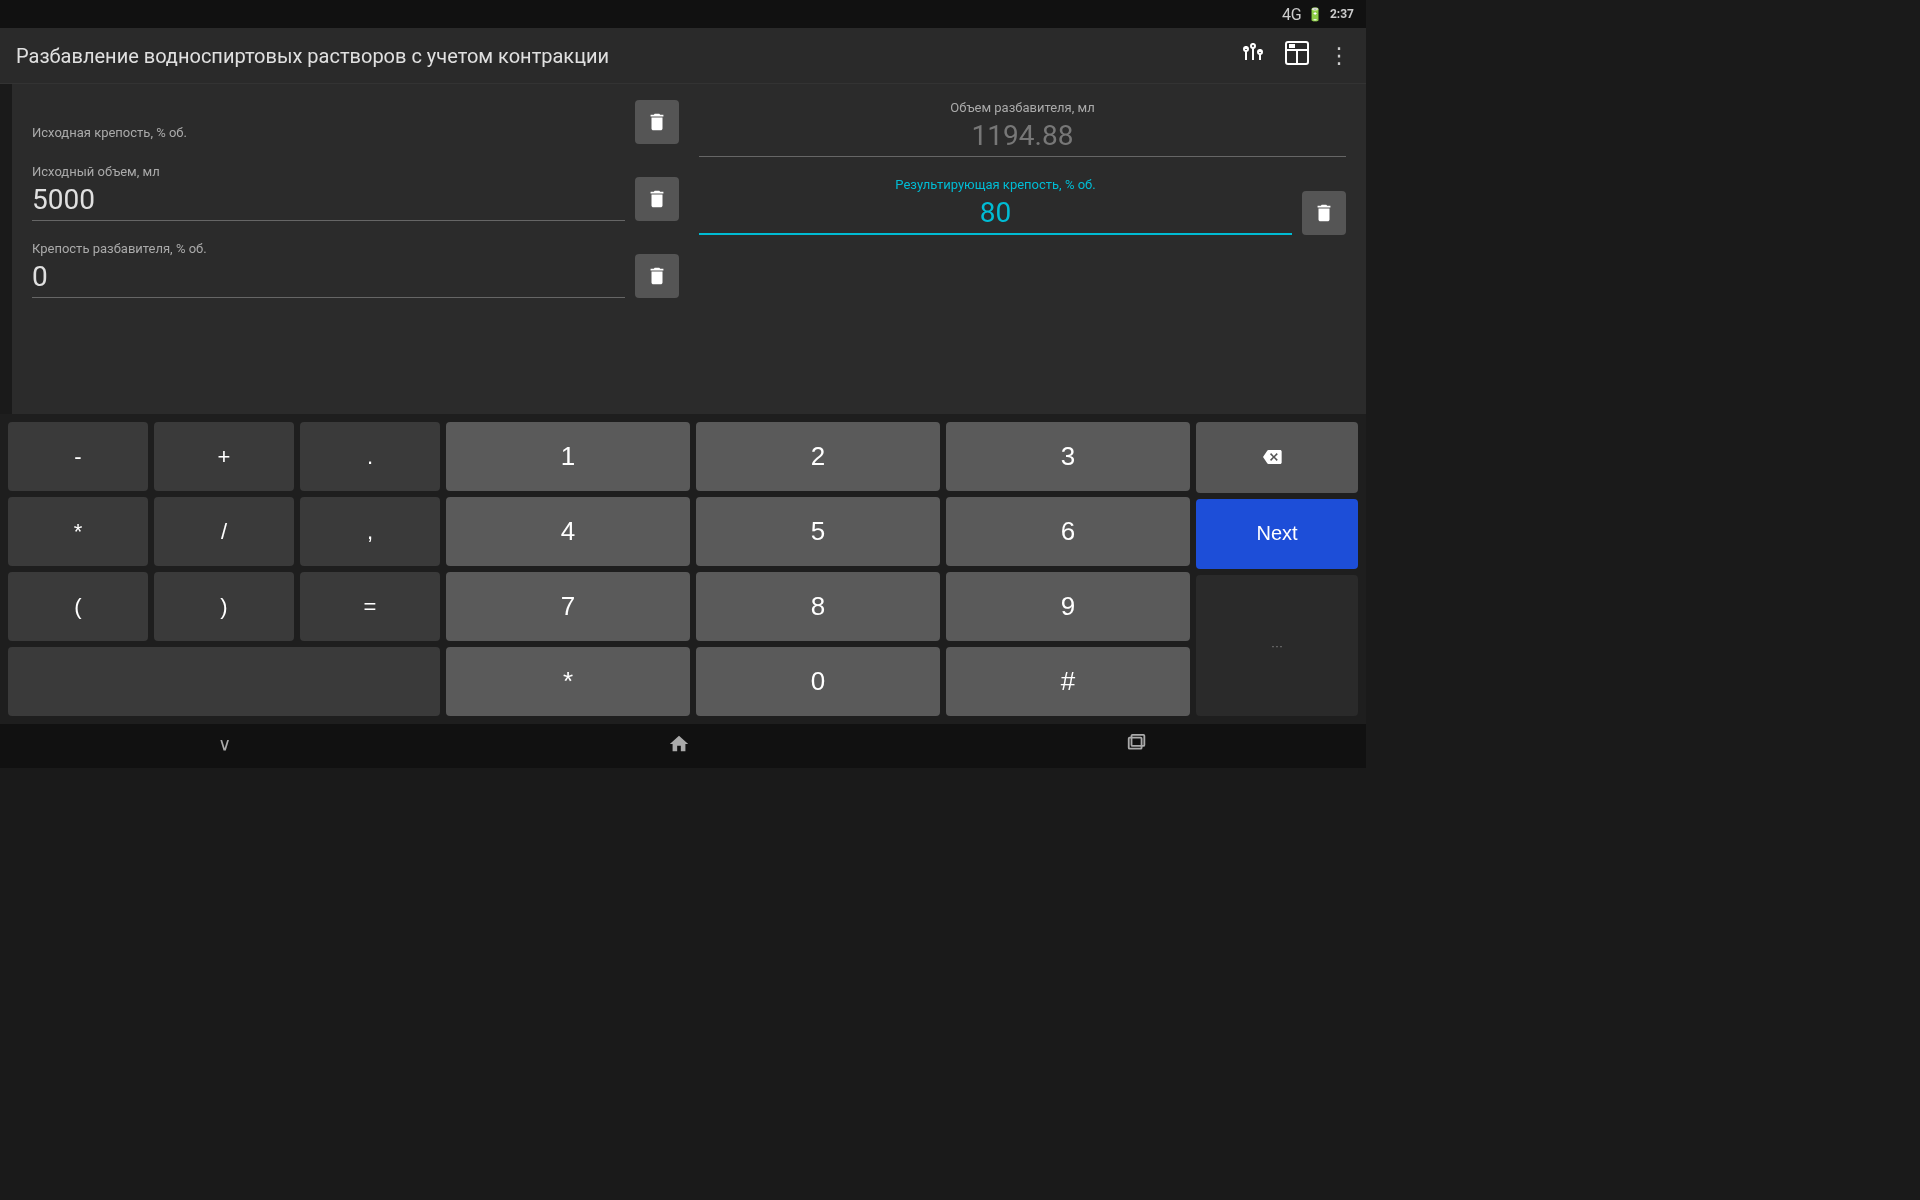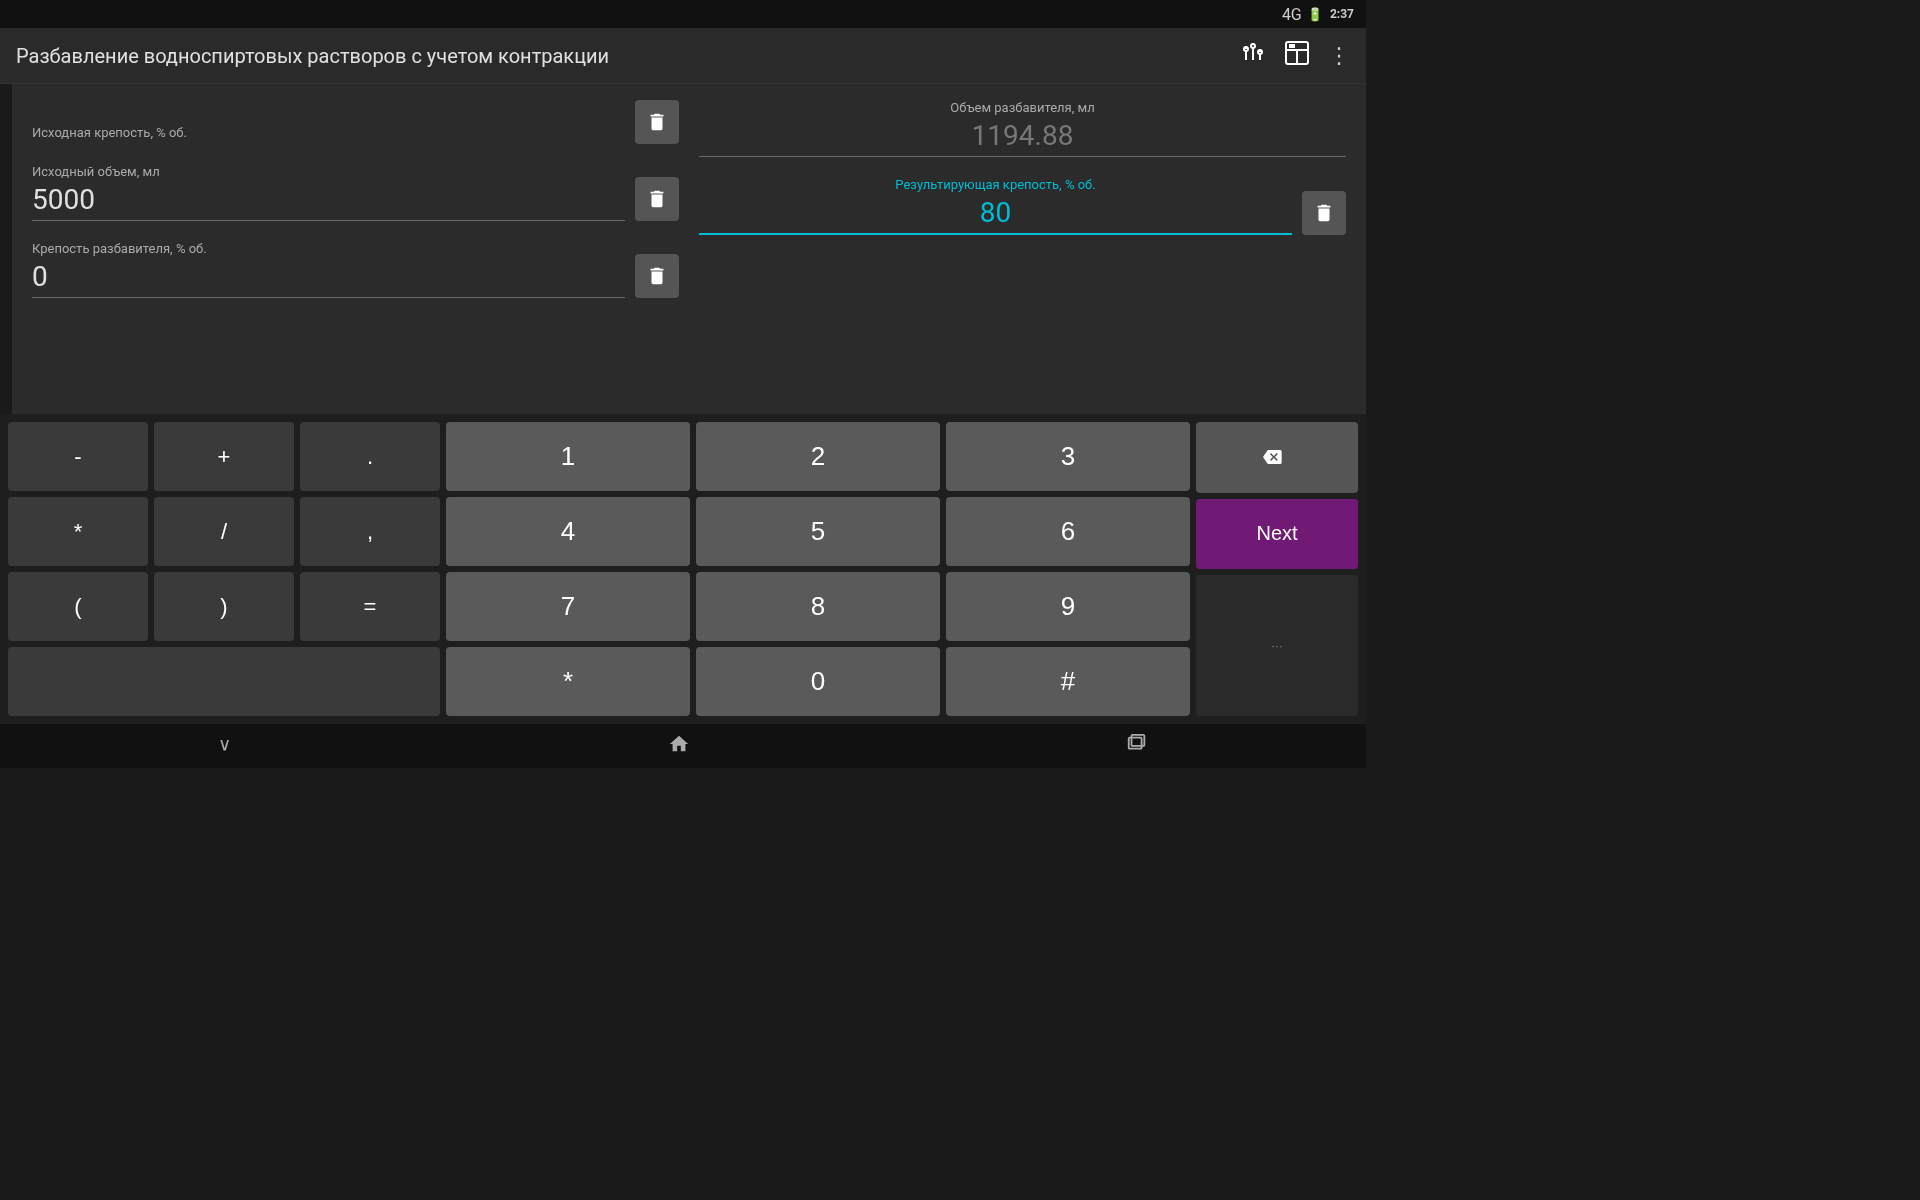--- a/index.html
+++ b/index.html
@@ -173,21 +173,21 @@
       cursor: pointer;
       display: flex;
       align-items: center;
       justify-content: center;
       user-select: none;
     }
     .key.dark {
       background: #3a3a3a;
     }
     .key.next-key {
-      background: #701a75;
+      background: #1d4ed8;
       font-size: 20px;
     }
     .key.backspace-key {
       background: #555;
     }
     .key.empty {
       background: #3a3a3a;
       cursor: default;
     }
 

